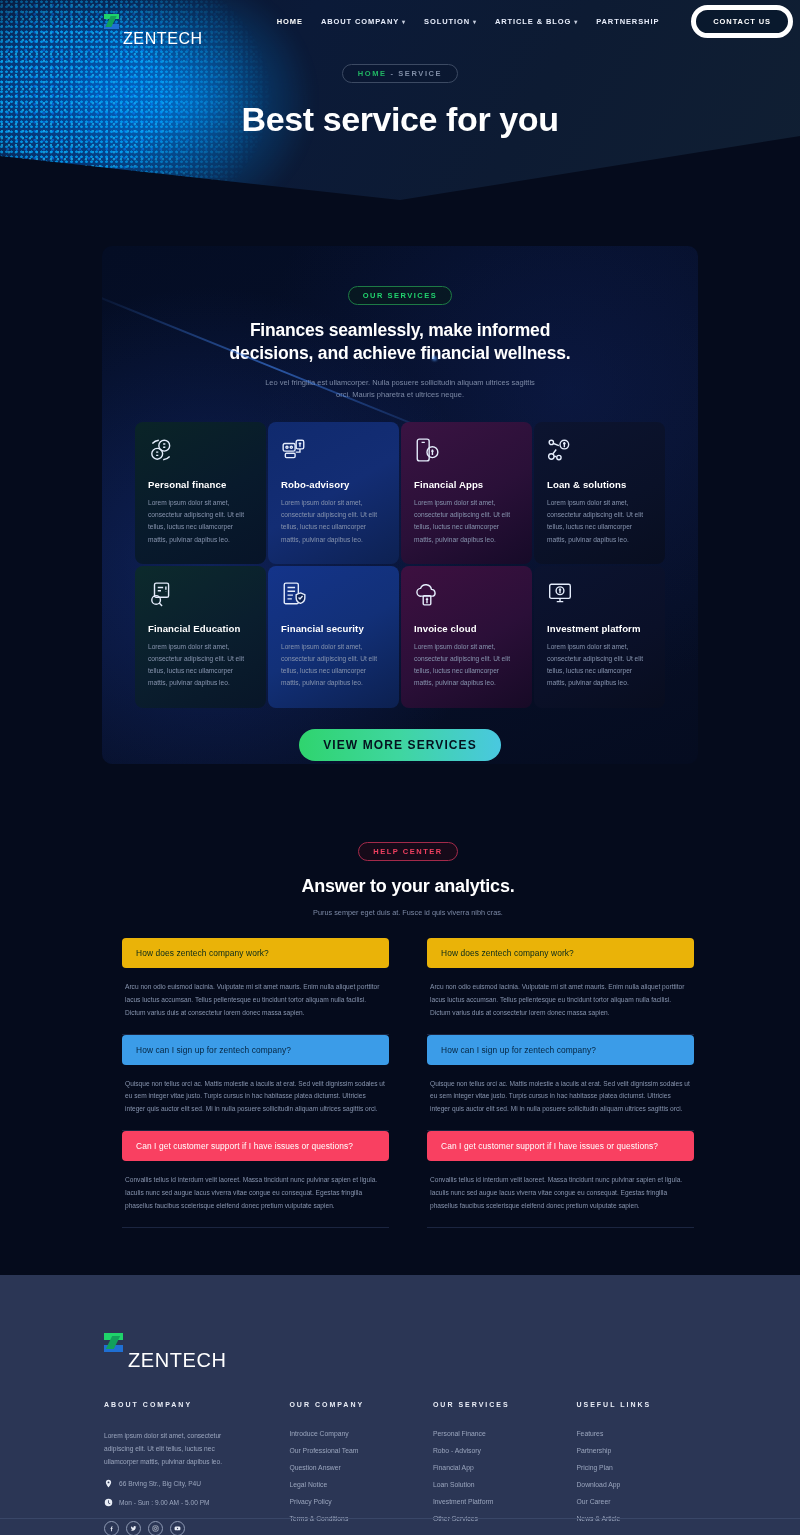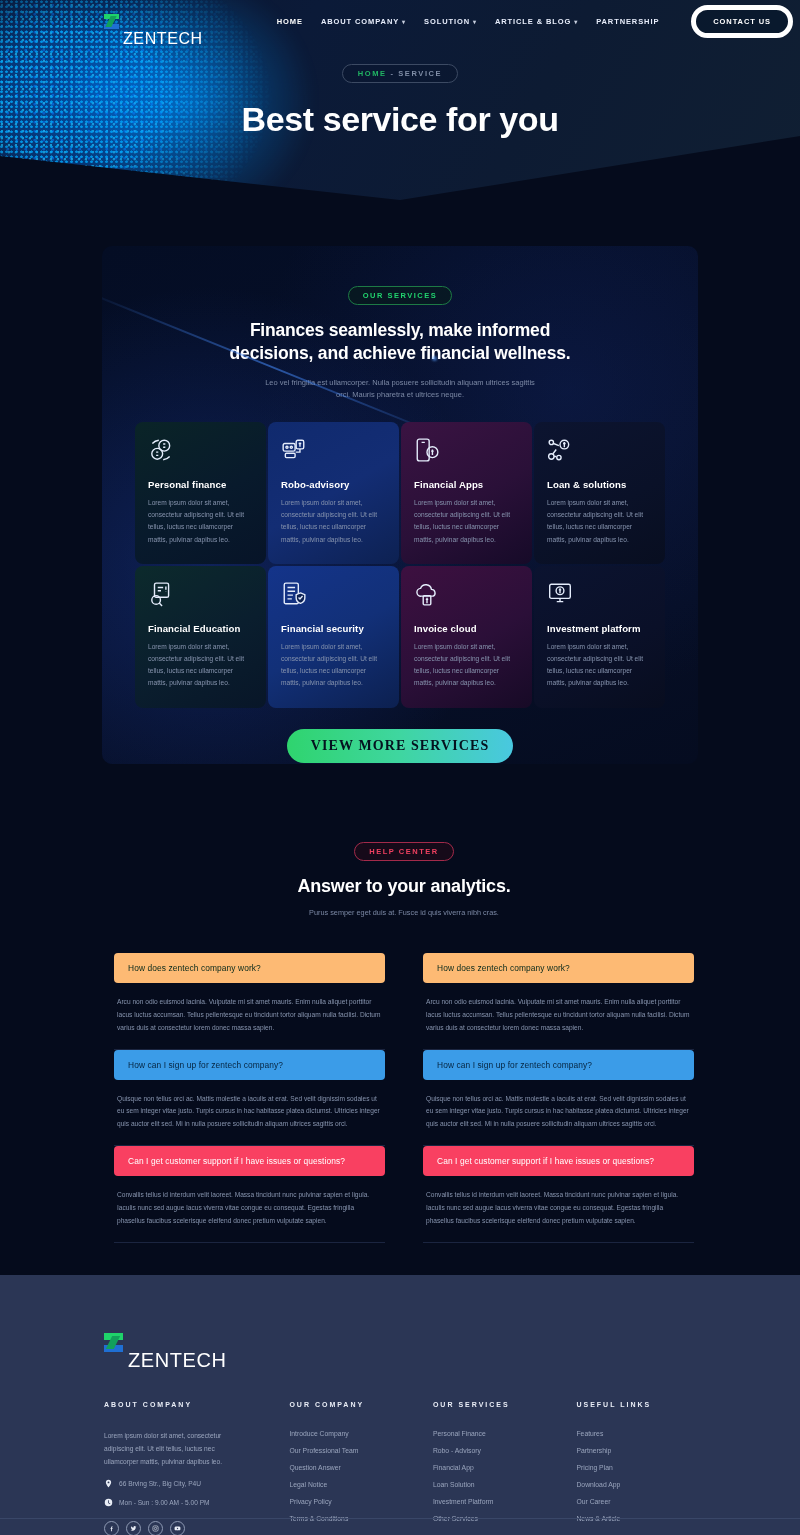--- a/index.html
+++ b/index.html
@@ -101,34 +101,34 @@
   .card-c8{ background:linear-gradient(150deg,#0b1330 0%,#0a1028 60%,#080d1f 100%); }
   .card-icon{ width:26px; height:26px; color:#e4ecfb; }
   .card-icon svg{ width:26px; height:26px; display:block; }
   .card-title{ margin-top:16px; font-size:9.6px; font-weight:700; letter-spacing:.1px; }
   .card-text{ margin-top:7px; font-size:6.6px; line-height:1.85; color:#8794ae; }
 
   .panel-cta{ text-align:center; margin-top:21px; }
   .cta-btn{
     display:inline-block; padding:9px 24px; border-radius:20px;
     background:linear-gradient(90deg,#2fd46e 0%,#3fd6a0 50%,#49c8e0 100%);
-    color:#04121f; font-size:14px; font-weight:700; letter-spacing:1.1px;font-family:Liberation Serif, serif;
+    color:#04121f; font-size:12px; font-weight:700; letter-spacing:1.1px;
   }
 
   
-  .faq-section{ position:absolute; left:8px; right:0; top:840px; }
+  .faq-section{ position:absolute; left:16px; right:0; top:840px; }
   .faq-head{ text-align:center; }
   .faq-title{ margin-top:15px; font-size:18px; font-weight:700; letter-spacing:-.2px; }
   .faq-sub{ margin-top:11px; font-size:7.3px; color:#7b88a4; }
   .faq-grid{ display:grid; grid-template-columns:1fr 1fr; gap:0 38px; padding:21px 106px 0; }
   .faq-item{ }
   .faq-q{
     border-radius:4px; padding:10px 14px; font-size:8.4px; font-weight:400; letter-spacing:.1px;
   }
-  .faq-q.green{ background:#fdba74; color:#06281a;margin-top:15px; }
+  .faq-q.green{ background:#eab308; color:#06281a; }
   .faq-q.blue{ background:#3b9ce8; color:#05243f; }
   .faq-q.red{ background:#f94061; color:#fff; }
   .faq-a{ padding:13px 3px 0; font-size:6.6px; line-height:1.95; color:#8794ae; }
   .faq-rule{ height:1px; background:#1b2540; margin-top:14px; }
 
   
   .footer{
     position:absolute; left:0; right:0; top:1275px; height:260px;
     background:#2b3655; padding:38px 104px 0;
   }

